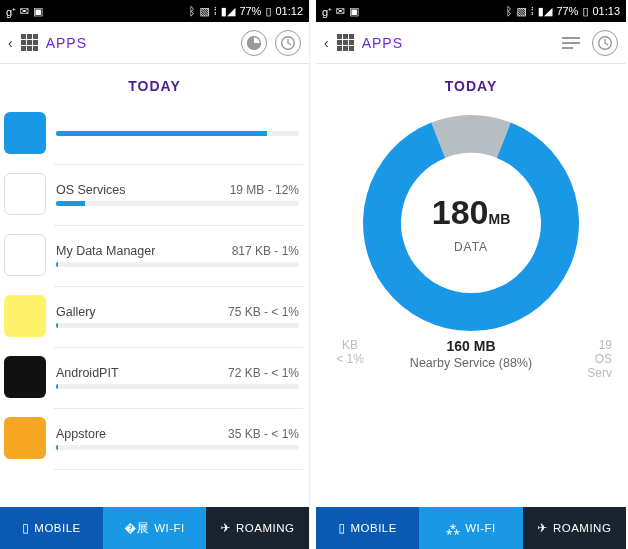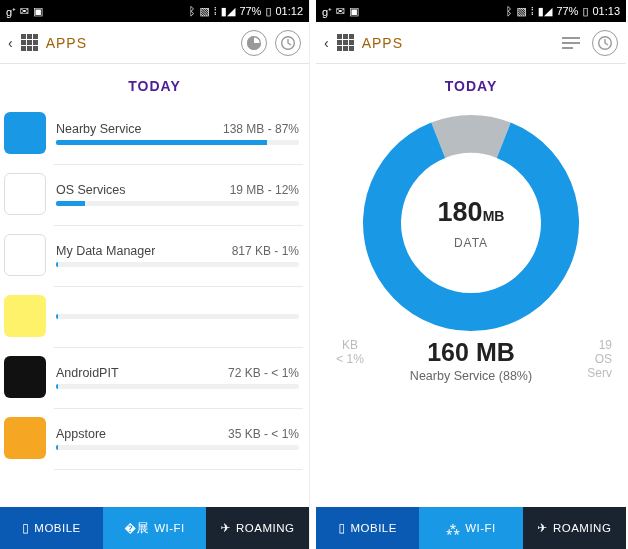--- a/index.html
+++ b/index.html
@@ -43,21 +43,21 @@
     gap: 8px;
   }
   .chev { font-size: 14px; color: #333; }
   .grid-icon {
     display: grid;
     grid-template-columns: repeat(3, 5px);
     grid-template-rows: repeat(3, 5px);
     gap: 1px;
   }
   .grid-icon i { background: #555; display: block; }
-  .toptitle { font-size: 14px; letter-spacing: 1px; color: #a16207; flex: 1; }
+  .toptitle { font-size: 14px; letter-spacing: 1px; color: #6d28d9; flex: 1; }
   .topicon {
     width: 26px; height: 26px; border: 1.5px solid #999; border-radius: 50%;
     display: flex; align-items: center; justify-content: center;
     color: #999; font-size: 14px;
   }
   .section-title {
     text-align: center; font-weight: 600; letter-spacing: 1px;
     padding: 14px 0 10px; font-size: 14px; color: #4c1d95;
   }
   .list { flex: 1; overflow: hidden; padding-right: 6px; }
@@ -100,30 +100,30 @@
     display: flex; flex-direction: column; align-items: center;
     padding: 4px 10px 0; flex: 1;
   }
   .donut {
     position: relative; width: 230px; height: 230px;
   }
   .donut-center {
     position: absolute; inset: 0; display: flex; flex-direction: column;
     align-items: center; justify-content: center;
   }
-  .donut-num { font-size: 27px; font-weight: 600; color: #222; }
+  .donut-num { font-size: 34px; font-weight: 600; color: #222; }
   .donut-unit { font-size: 14px; font-weight: 600; color: #222; }
   .donut-label { font-size: 12px; letter-spacing: 1px; color: #666; margin-top: 8px; }
   .summary-row {
     display: flex; width: 100%; align-items: flex-start; justify-content: space-between;
     padding: 0 4px;
   }
   .summary-side { width: 40px; font-size: 12px; color: #bbb; text-align: center; }
   .summary-center { text-align: center; }
-  .summary-big { font-size: 25px; font-weight: 600; color: #222; }
+  .summary-big { font-size: 14px; font-weight: 600; color: #222; }
   .summary-sub { font-size: 12.5px; color: #666; margin-top: 2px; }
   .lines-icon { display: flex; flex-direction: column; gap: 3px; width: 18px; }
   .lines-icon i { height: 2px; background: #999; display: block; }
   .lines-icon i:nth-child(3){ width: 60%; }
 </style>
 </head>
 <body>
 
 <div class="row">
 
@@ -172,24 +172,20 @@
           </svg>
       </span>
     </div>
 
     <div class="section-title">TODAY</div>
 
     <div class="list" id="app-list">
         <div class="app-row">
           <div class="app-icon" style="background:#1998e6;"></div>
           <div class="app-main">
-            <div class="app-line1">
-              <span class="app-name">Nearby Service</span>
-              <span class="app-usage">138 MB - 87%</span>
-            </div>
             <div class="bar">
               <div class="bar-fill" style="width:87%"></div>
             </div>
           </div>
         </div>
         <div class="divider"></div>
         <div class="app-row">
           <div class="app-icon" style="background:#ffffff;border:1px solid #ddd;"></div>
           <div class="app-main">
             <div class="app-line1">
@@ -211,20 +207,24 @@
             </div>
             <div class="bar">
               <div class="bar-fill" style="width:1%"></div>
             </div>
           </div>
         </div>
         <div class="divider"></div>
         <div class="app-row">
           <div class="app-icon" style="background:#fff26b;"></div>
           <div class="app-main">
+            <div class="app-line1">
+              <span class="app-name">Gallery</span>
+              <span class="app-usage">75 KB - &lt; 1%</span>
+            </div>
             <div class="bar">
               <div class="bar-fill" style="width:1%"></div>
             </div>
           </div>
         </div>
         <div class="divider"></div>
         <div class="app-row">
           <div class="app-icon" style="background:#111111;"></div>
           <div class="app-main">
             <div class="app-line1">

